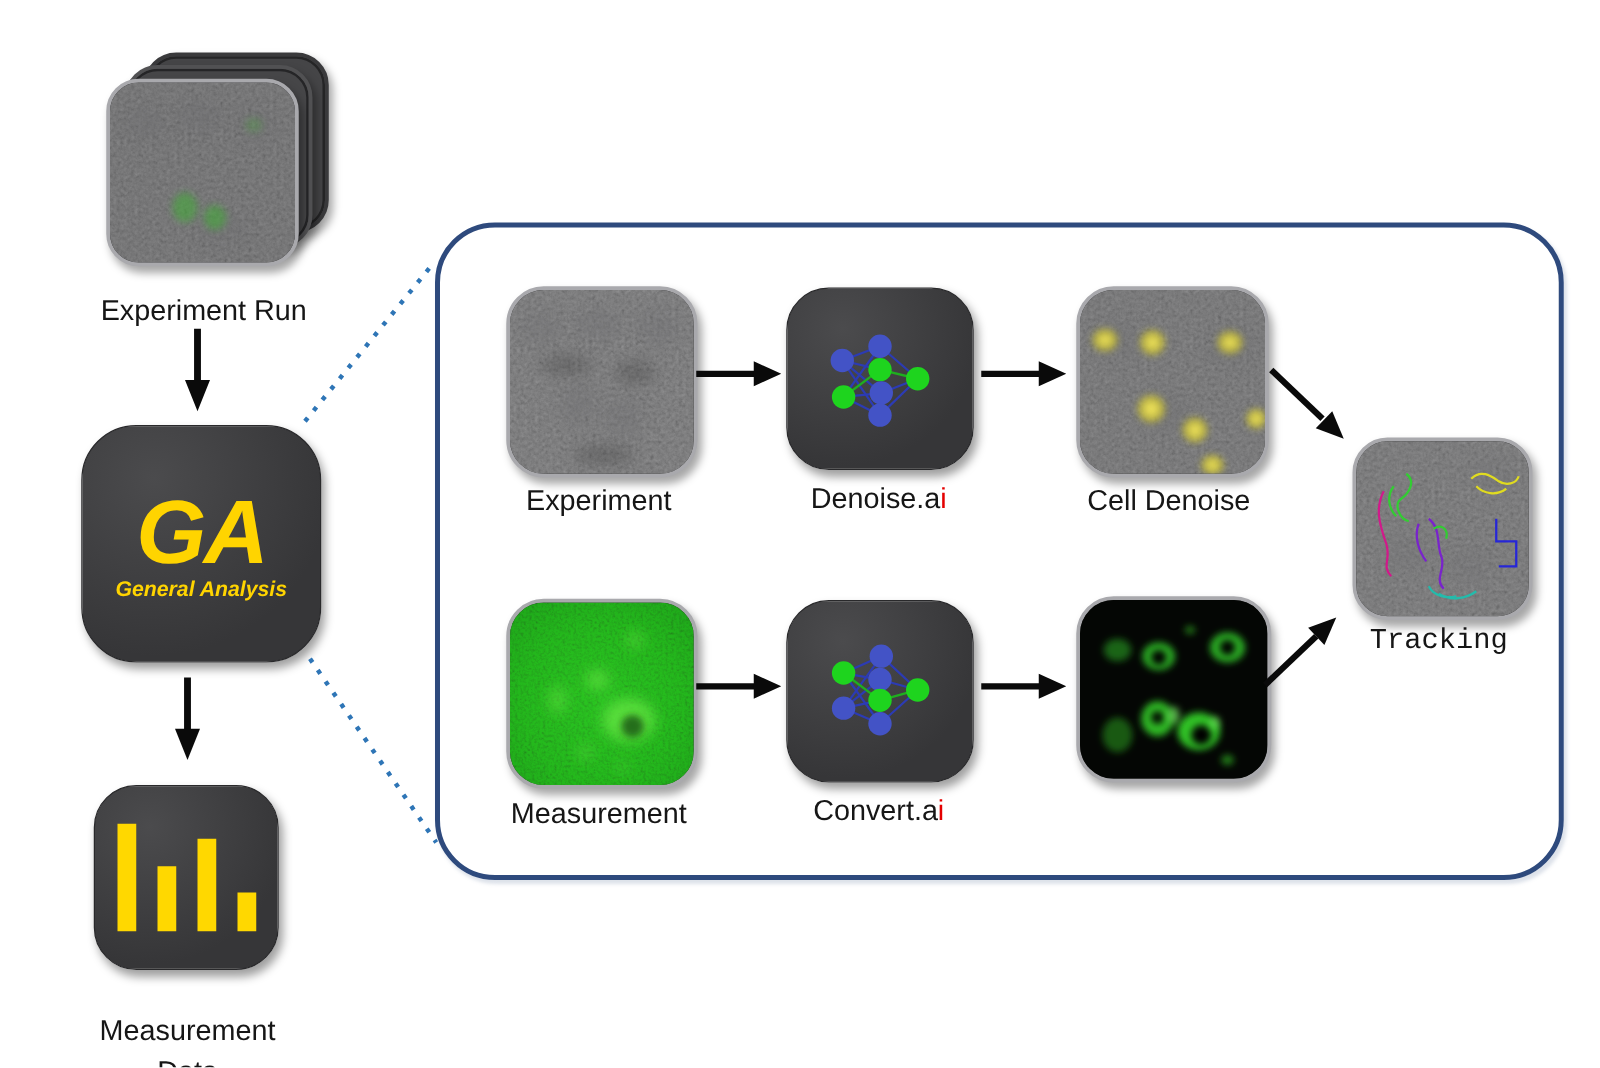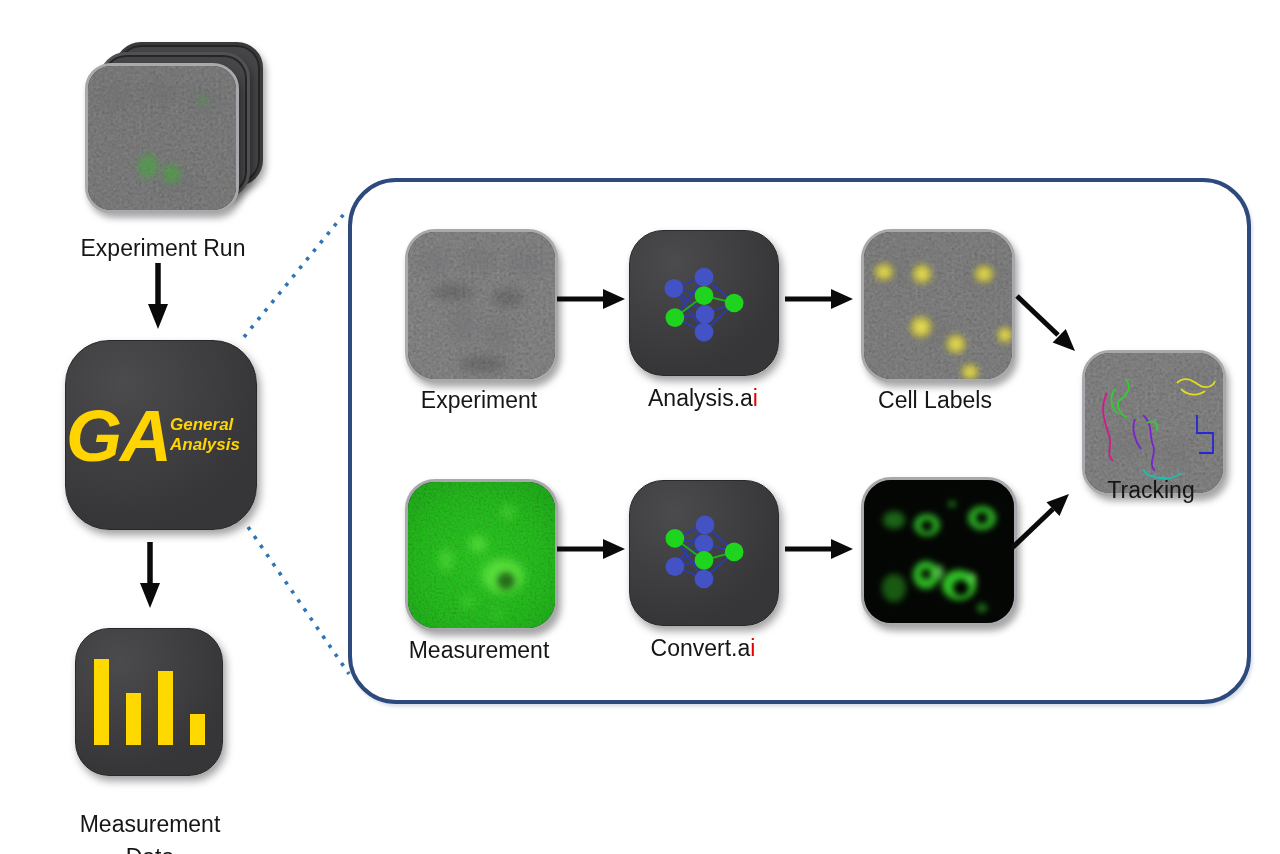--- a/index.html
+++ b/index.html
@@ -10,21 +10,21 @@
   .abs{position:absolute;}
   .label{
     font-size:23px;line-height:1.3;color:#161616;text-align:center;
     white-space:pre-line;
   }
   
   .tile{
     background:radial-gradient(circle at 30% 22%,#4b4b4d,#363638 72%);
     box-shadow:3px 5px 8px rgba(0,0,0,0.38);
     border:1px solid #29292b;
-    display:flex;align-items:center;justify-content:center;flex-direction:row;
+    display:flex;align-items:center;justify-content:center;flex-direction:column;
   }
   
   .img-frame{
     border:3px solid #a9a9ad;
     box-shadow:3px 5px 7px rgba(0,0,0,0.35), inset 0 0 0 2px rgba(20,20,22,0.65);
     overflow:hidden;background:#555;
   }
   .img-frame svg{display:block;width:100%;height:100%;}
   
   .ga-abbr{
@@ -180,21 +180,21 @@
       </g>
       <circle cx="21" cy="36" r="9" fill="#4353C6"></circle>
       <circle cx="22" cy="64" r="9" fill="#1ED41E"></circle>
       <circle cx="50" cy="25" r="9" fill="#4353C6"></circle>
       <circle cx="50" cy="43" r="9" fill="#1ED41E"></circle>
       <circle cx="51" cy="61" r="9" fill="#4353C6"></circle>
       <circle cx="50" cy="78" r="9" fill="#4353C6"></circle>
       <circle cx="79" cy="50" r="9" fill="#1ED41E"></circle>
     </svg>
   </div>
-  <div class="abs label" style="left:603px;top:384px;width:200px;"><span>Analysis.a</span><span class="ai-suffix">i</span></div>
+  <div class="abs label" style="left:603px;top:384px;width:200px;"><span>Denoise.a</span><span class="ai-suffix">i</span></div>
 
   <svg class="abs arrow" style="left:784px;top:286px;" width="70" height="26">
     <line x1="1" y1="13" x2="49" y2="13" stroke-width="5"></line>
     <polygon points="47,3 69,13 47,23"></polygon>
   </svg>
 
   <div class="abs img-frame" style="left:861px;top:229px;width:148px;height:147px;border-radius:30px;">
     <svg viewBox="0 0 148 147" preserveAspectRatio="none">
       <rect width="148" height="147" fill="#58585a"></rect>
       <rect width="148" height="147" filter="url(#f-noise)" opacity="0.35"></rect>
@@ -216,21 +216,21 @@
         <ellipse cx="20" cy="40" rx="5" ry="4"></ellipse>
         <ellipse cx="58" cy="42" rx="5" ry="5"></ellipse>
         <ellipse cx="120" cy="42" rx="5" ry="4"></ellipse>
         <ellipse cx="57" cy="95" rx="6" ry="6"></ellipse>
         <ellipse cx="92" cy="112" rx="5" ry="5"></ellipse>
         <ellipse cx="141" cy="103" rx="4" ry="4"></ellipse>
         <ellipse cx="106" cy="140" rx="4" ry="4"></ellipse>
       </g>
     </svg>
   </div>
-  <div class="abs label" style="left:835px;top:386px;width:200px;">Cell Labels</div>
+  <div class="abs label" style="left:835px;top:386px;width:200px;">Cell Denoise</div>
 
   <svg class="abs arrow" style="left:1013px;top:291px;" width="70" height="68">
     <line x1="4" y1="5" x2="45" y2="44" stroke-width="5"></line>
     <polygon points="62,60 52.8,38 39.6,51.6"></polygon>
   </svg>
 
   <div class="abs img-frame" style="left:1082px;top:350px;width:138px;height:140px;border-radius:28px;">
     <svg viewBox="0 0 138 140" preserveAspectRatio="none">
       <rect width="138" height="140" fill="#5a5a5c"></rect>
       <rect width="138" height="140" filter="url(#f-noise)" opacity="0.36"></rect>
@@ -247,21 +247,21 @@
         <path d="M96,36 c6,6 16,8 24,2" stroke="#e6e11b"></path>
         <path d="M112,62 l0,18 l16,0 l0,20 l-14,0" stroke="#2222dd"></path>
         <path d="M58,62 c10,8 6,20 10,30 s-6,18 2,26" stroke="#7a1fd1"></path>
         <path d="M50,66 c-4,10 0,22 6,30" stroke="#7a1fd1"></path>
         <path d="M66,122 c10,6 22,4 30,-2" stroke="#1fbfae"></path>
         <path d="M58,116 c4,8 14,10 22,8" stroke="#1fbfae"></path>
         <path d="M62,70 c6,-4 12,0 10,8" stroke="#2fd12f"></path>
       </g>
     </svg>
   </div>
-  <div class="abs label" style="left:1056px;top:476px;width:190px;">Tracking</div>
+  <div class="abs label" style="left:1056px;top:498px;width:190px;font-family:Liberation Mono, monospace;">Tracking</div>
 
   <div class="abs img-frame" style="left:405px;top:479px;width:147px;height:146px;border-radius:30px;">
     <svg viewBox="0 0 147 146" preserveAspectRatio="none">
       <rect width="147" height="146" fill="url(#g-fluor)"></rect>
       <rect width="147" height="146" filter="url(#f-noise-green)" opacity="0.5"></rect>
       <g filter="url(#f-blur5)" fill="#5fe33f">
         <ellipse cx="95" cy="94" rx="21" ry="17" opacity="0.85"></ellipse>
         <ellipse cx="70" cy="62" rx="9" ry="8" opacity="0.7"></ellipse>
         <ellipse cx="38" cy="78" rx="7" ry="11" opacity="0.55"></ellipse>
         <ellipse cx="100" cy="30" rx="7" ry="6" opacity="0.55"></ellipse>

